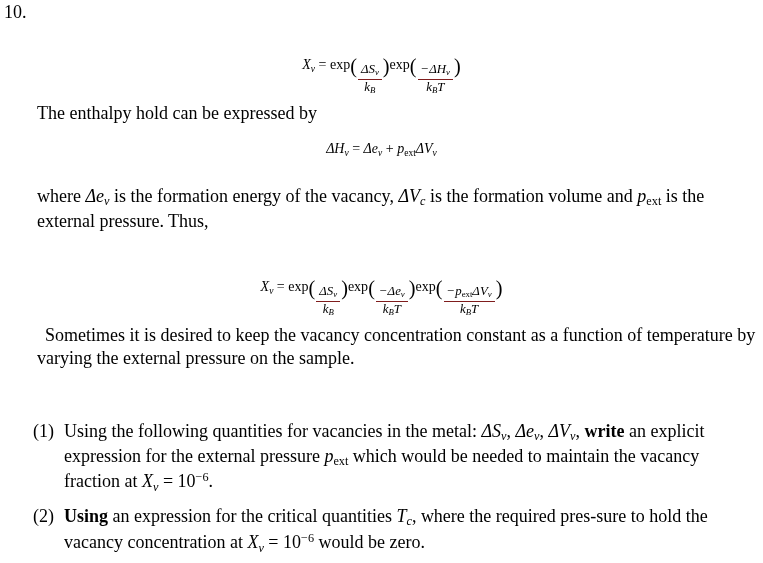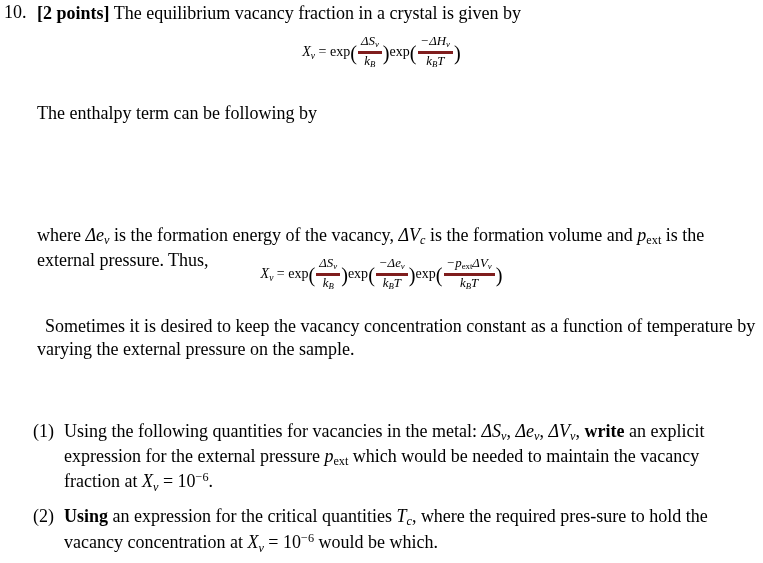--- a/index.html
+++ b/index.html
@@ -53,21 +53,22 @@
     text-align: center;
     font-size: 0.92em;
     line-height: 1.05;
     margin: 0 1px;
     position: relative;
     top: -1px;
   }
   .frac .num {
     display: block;
     padding: 0 3px 1px 3px;
-    border-bottom: 3px solid #7f1d1d;
+    border-bottom: 1px solid #7f1d1d;
+    margin-top: 28px;
   }
   .frac .den {
     display: block;
     padding: 1px 3px 0 3px;
   }
   .paren {
     font-size: 1.45em;
     vertical-align: -0.17em;
     font-style: normal;
   }
@@ -89,23 +90,23 @@
   .bold { font-weight: bold; }
 
   .para {
     font-size: 18px;
     line-height: 1.3;
   }
 
   #line-eq1 { position: absolute; left: 0; right: 0; top: 36px; }
   #para-enthalpy { position: absolute; left: 37px; top: 102px; }
   #line-eq2 { position: absolute; left: 0; right: 0; top: 142px; }
-  #para-where { position: absolute; left: 37px; top: 185px; right: 4px; margin-top: 39px; }
+  #para-where { position: absolute; left: 37px; top: 185px; right: 4px; }
   #line-eq3 { position: absolute; left: 0; right: 0; top: 258px; }
-  #para-sometimes { position: absolute; left: 37px; top: 315px; right: 4px; text-indent: 8px; }
+  #para-sometimes { position: absolute; left: 37px; top: 324px; right: 4px; text-indent: 8px; }
 
   .items {
     position: absolute;
     left: 33px;
     top: 420px;
     right: 6px;
     font-size: 18px;
     line-height: 1.32;
   }
   .item {
@@ -122,33 +123,36 @@
     flex: 1 1 auto;
   }
 </style>
 </head>
 <body>
 
 <div class="page">
 
   <span class="q-number">10.</span>
 
-  <div class="q-head">
-    <span class="bold">[2 points]</span>
-    <span>The equilibrium vacancy fraction in a crystal is given by</span>
-  </div>
 
   <div class="mathline" id="line-eq1">
     <span class="it">X</span><span class="sub">v</span>
     <span class="up">=</span>
     <span class="up">exp</span><span class="paren">(</span><span class="frac"><span class="num"><span class="it">ΔS</span><span class="sub">v</span></span><span class="den"><span class="it">k</span><span class="sub">B</span></span></span><span class="paren">)</span><span class="up">exp</span><span class="paren">(</span><span class="frac"><span class="num"><span class="it">−ΔH</span><span class="sub">v</span></span><span class="den"><span class="it">k</span><span class="sub">B</span><span class="it">T</span></span></span><span class="paren">)</span>
   </div>
 
-  <div class="para" id="para-enthalpy">The enthalpy term can be following by</div>
+  <div class="para" id="para-enthalpy">The enthalpy hold can be expressed by</div>
 
+  <div class="mathline" id="line-eq2">
+    <span class="it">ΔH</span><span class="sub">v</span>
+    <span class="up">=</span>
+    <span class="it">Δe</span><span class="sub">v</span>
+    <span class="up">+</span>
+    <span class="it">p</span><span class="subup">ext</span><span class="it">ΔV</span><span class="sub">v</span>
+  </div>
 
   <div class="para" id="para-where">
     <span>where </span><span class="it">Δe</span><span class="sub">v</span><span> is the formation energy of the vacancy, </span><span class="it">ΔV</span><span class="sub">c</span><span> is the formation volume and </span><span class="it">p</span><span class="subup">ext</span><span> is the external pressure. Thus,</span>
   </div>
 
   <div class="mathline" id="line-eq3">
     <span class="it">X</span><span class="sub">v</span>
     <span class="up">=</span>
     <span class="up">exp</span><span class="paren">(</span><span class="frac"><span class="num"><span class="it">ΔS</span><span class="sub">v</span></span><span class="den"><span class="it">k</span><span class="sub">B</span></span></span><span class="paren">)</span><span class="up">exp</span><span class="paren">(</span><span class="frac"><span class="num"><span class="it">−Δe</span><span class="sub">v</span></span><span class="den"><span class="it">k</span><span class="sub">B</span><span class="it">T</span></span></span><span class="paren">)</span><span class="up">exp</span><span class="paren">(</span><span class="frac"><span class="num"><span class="it">−p</span><span class="subup">ext</span><span class="it">ΔV</span><span class="sub">v</span></span><span class="den"><span class="it">k</span><span class="sub">B</span><span class="it">T</span></span></span><span class="paren">)</span>
   </div>
@@ -160,19 +164,19 @@
     <div class="item">
       <div class="item-label">(1)</div>
       <div class="item-body">
         <span>Using the following quantities for vacancies in the metal: </span><span class="it">ΔS</span><span class="sub">v</span><span>, </span><span class="it">Δe</span><span class="sub">v</span><span>, </span><span class="it">ΔV</span><span class="sub">v</span><span>, </span><span class="bold">write</span><span> an explicit expression for the external pressure </span><span class="it">p</span><span class="subup">ext</span><span> which would be needed to maintain the vacancy fraction at </span><span class="it">X</span><span class="sub">v</span><span> = 10</span><span class="sup">−6</span><span>.</span>
       </div>
     </div>
 
     <div class="item">
       <div class="item-label">(2)</div>
       <div class="item-body">
-        <span class="bold">Using</span><span> an expression for the critical quantities </span><span class="it">T</span><span class="sub">c</span><span>, where the required pres-sure to hold the vacancy concentration at </span><span class="it">X</span><span class="sub">v</span><span> = 10</span><span class="sup">−6</span><span> would be which.</span>
+        <span class="bold">Using</span><span> an expression for the critical quantities </span><span class="it">T</span><span class="sub">c</span><span>, where the required pres-sure to hold the vacancy concentration at </span><span class="it">X</span><span class="sub">v</span><span> = 10</span><span class="sup">−6</span><span> would be zero.</span>
       </div>
     </div>
 
   </div>
 
 </div>
 
 </body></html>

